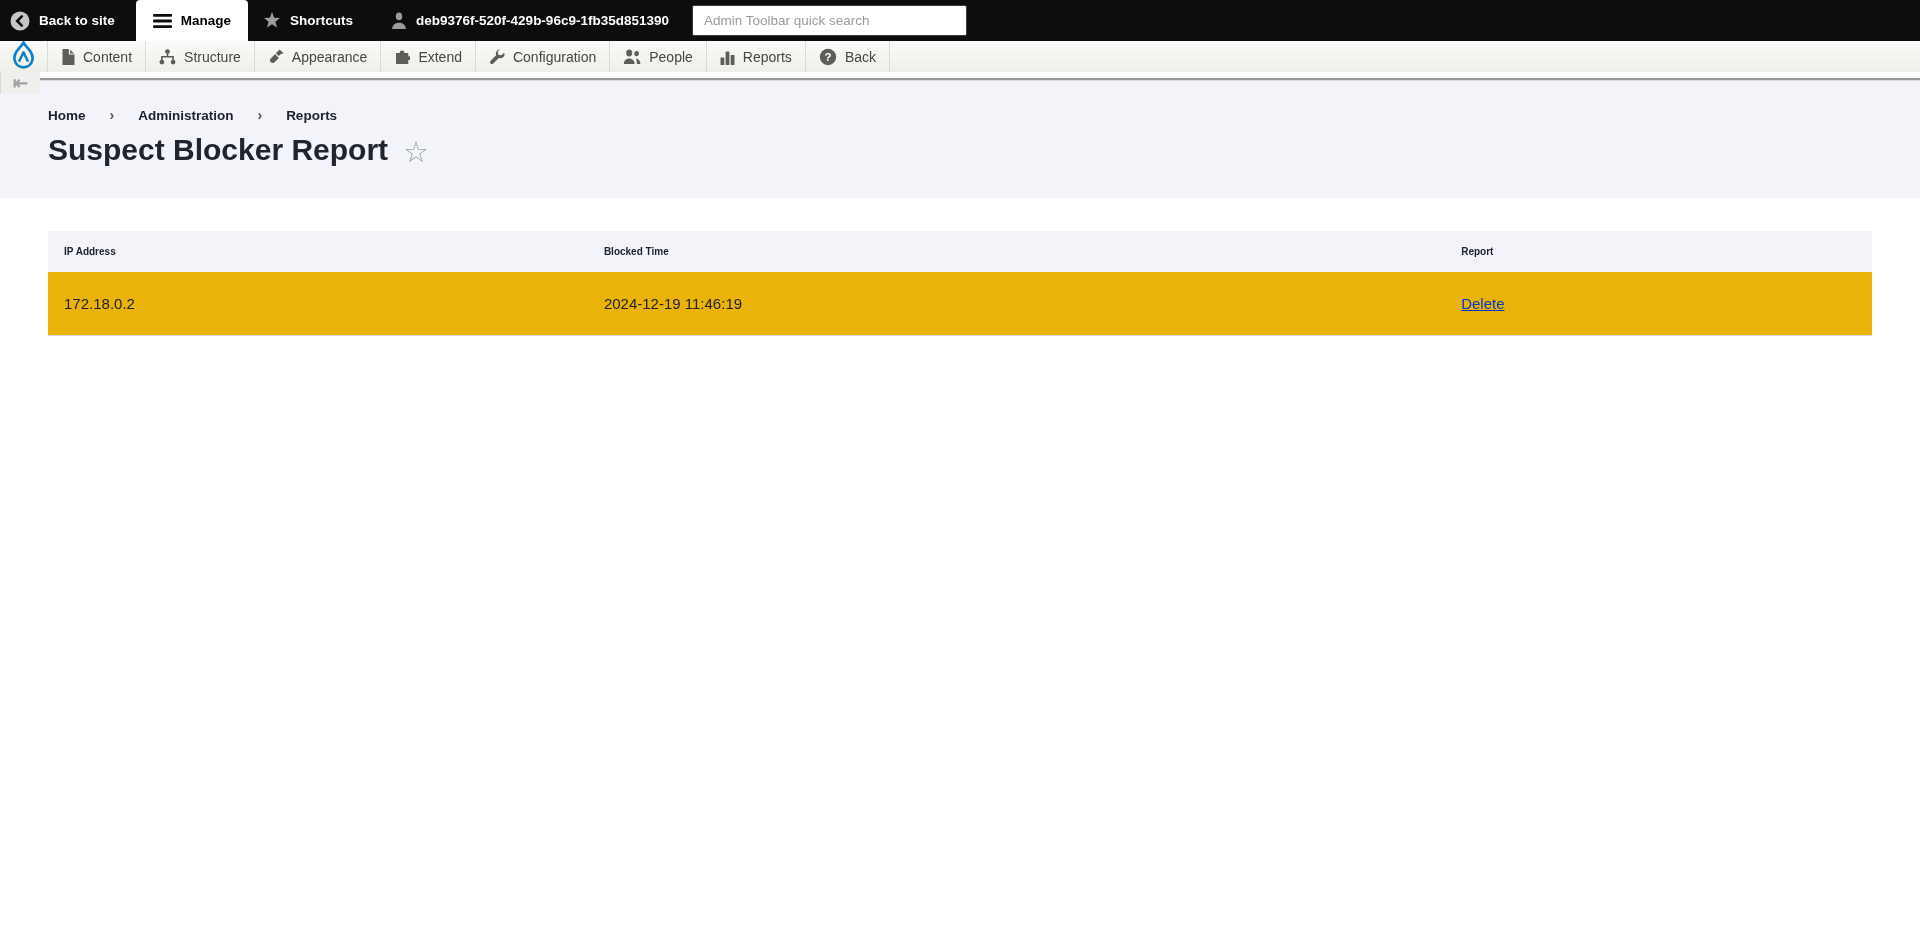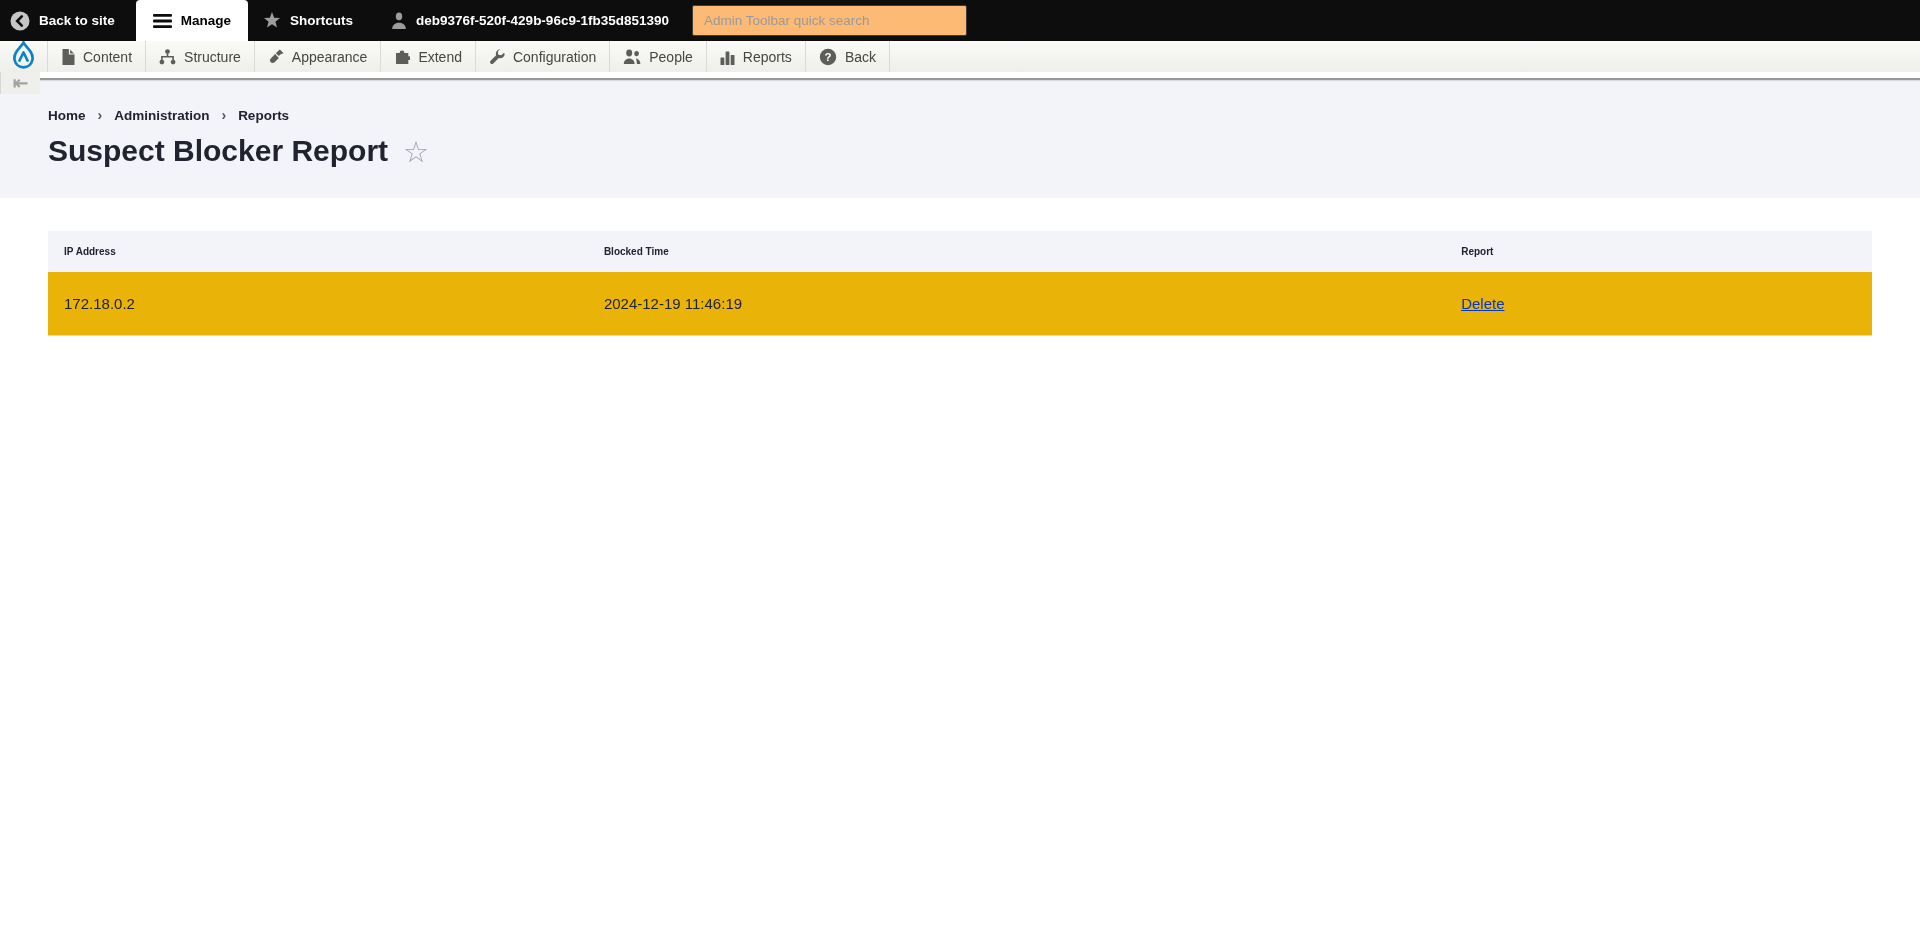--- a/index.html
+++ b/index.html
@@ -21,21 +21,21 @@
   .tb-manage {
     background:#ffffff; color:#000000; padding:12px 17px; margin-left:7px;
     border-radius:4px 4px 0 0;
   }
   .tb-shortcuts { padding:7px 12px; margin-left:3px; }
   .tb-user { padding:0 12px; margin-left:14px; }
   .tb-search {
     align-self:center; margin-left:11px; width:275px; height:31px;
     border:1px solid #3c3c3c; border-radius:2px; padding:0 11px;
     font-family:"Liberation Sans", sans-serif; font-size:13.5px; color:#222;
-    background:#fdba74; outline:none;
+    background:#ffffff; outline:none;
   }
   .tb-search::placeholder { color:#9a9a9a; }
   .tb-item svg { flex:0 0 auto; }
 
   
   .menubar {
     height:39px; display:flex; align-items:stretch; background:#ffffff;
     border-bottom:2px solid #989894;
     box-shadow:0 1px 1px rgba(0,0,0,0.10);
     position:relative;
@@ -54,26 +54,26 @@
   .mb-item svg { flex:0 0 auto; }
   .mb-spacer { flex:1; background:#ffffff; }
   .mb-collapse {
     width:40px; display:flex; align-items:center; justify-content:center;
     background:#efefed; border-left:1px solid #d6d6d3; color:#a3a3a1;
     font-size:18px; font-weight:bold; cursor:pointer;
   }
 
   
   .page-header { background:#f3f4f9; padding:27px 48px 31px; }
-  .breadcrumb { display:flex; align-items:center; gap:12px; font-size:13.5px; font-weight:bold; color:#222330; }
+  .breadcrumb { display:flex; align-items:center; gap:24px; font-size:13.5px; font-weight:bold; color:#222330; }
   .breadcrumb .crumb { cursor:pointer; }
   .breadcrumb .sep { color:#55565b; font-size:14px; cursor:default; }
   .page-title {
     margin:10px 0 0; font-size:30px; font-weight:bold; color:#222330;
-    display:flex; align-items:center; gap:15px; line-height:1.1;
+    display:flex; gap:15px; line-height:1.1;
   }
   .fav-star {
     color:#9ba0a8; font-size:29px; font-weight:normal; cursor:pointer;
     line-height:1; padding-top:5px;
   }
 
   
   .content { padding:33px 48px 0; }
   table.report { width:100%; border-collapse:collapse; }
   table.report th {

